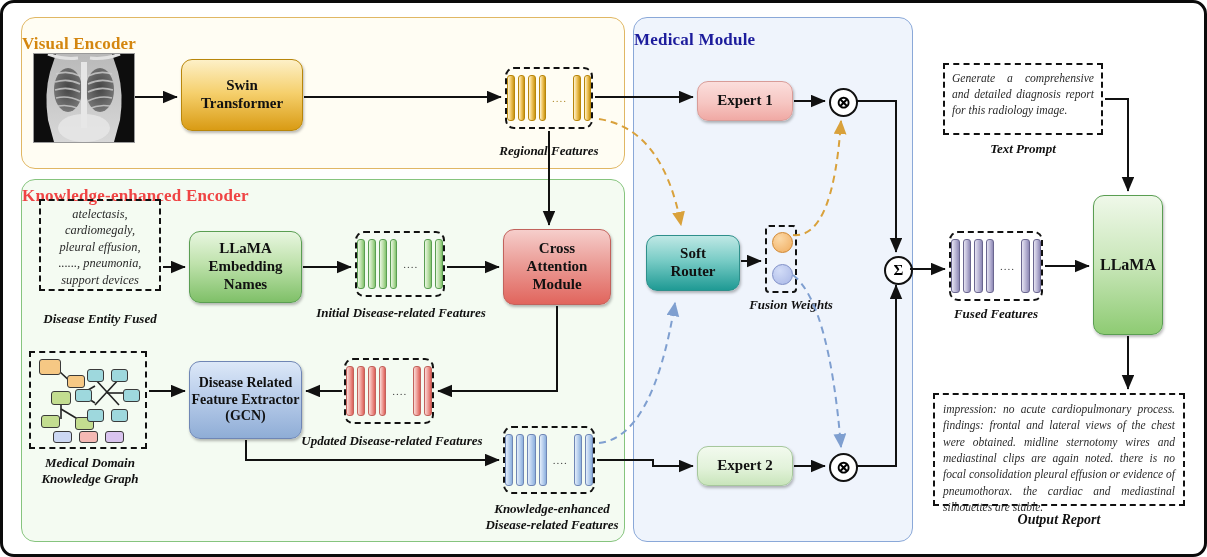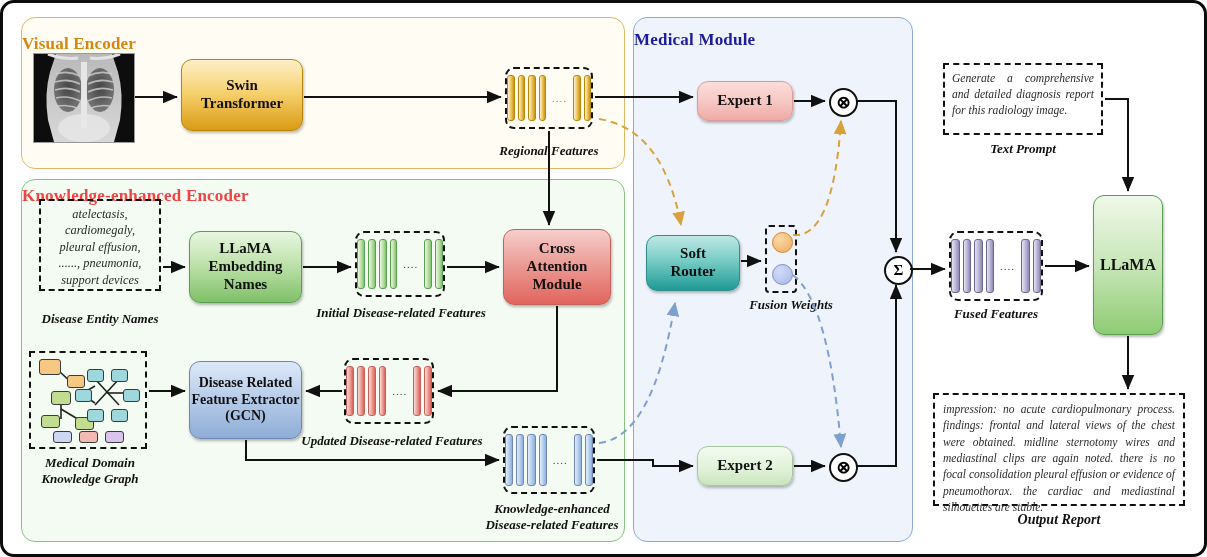--- a/index.html
+++ b/index.html
@@ -175,21 +175,21 @@
 
   <div class="dbox" style="left:36px;top:196px;width:122px;height:92px;">
     <div class="dbox-text" style="padding:5px 4px 0;font-size:12.4px;line-height:1.32;text-align:center;">
       <div>atelectasis,</div>
       <div>cardiomegaly,</div>
       <div>pleural effusion,</div>
       <div>......,  pneumonia,</div>
       <div>support devices</div>
     </div>
   </div>
-  <div class="caption" style="left:22px;top:308px;width:150px;font-size:13px;">Disease Entity Names</div>
+  <div class="caption" style="left:22px;top:308px;width:150px;font-size:13px;">Disease Entity Fused</div>
 
   <div class="pbox llama-emb">
     <div>
       <span>LLaMA</span><br>
       <span>Embedding</span><br>
       <span>Names</span>
     </div>
   </div>
 
   <div class="fgroup" style="left:352px;top:228px;width:90px;height:66px;">

